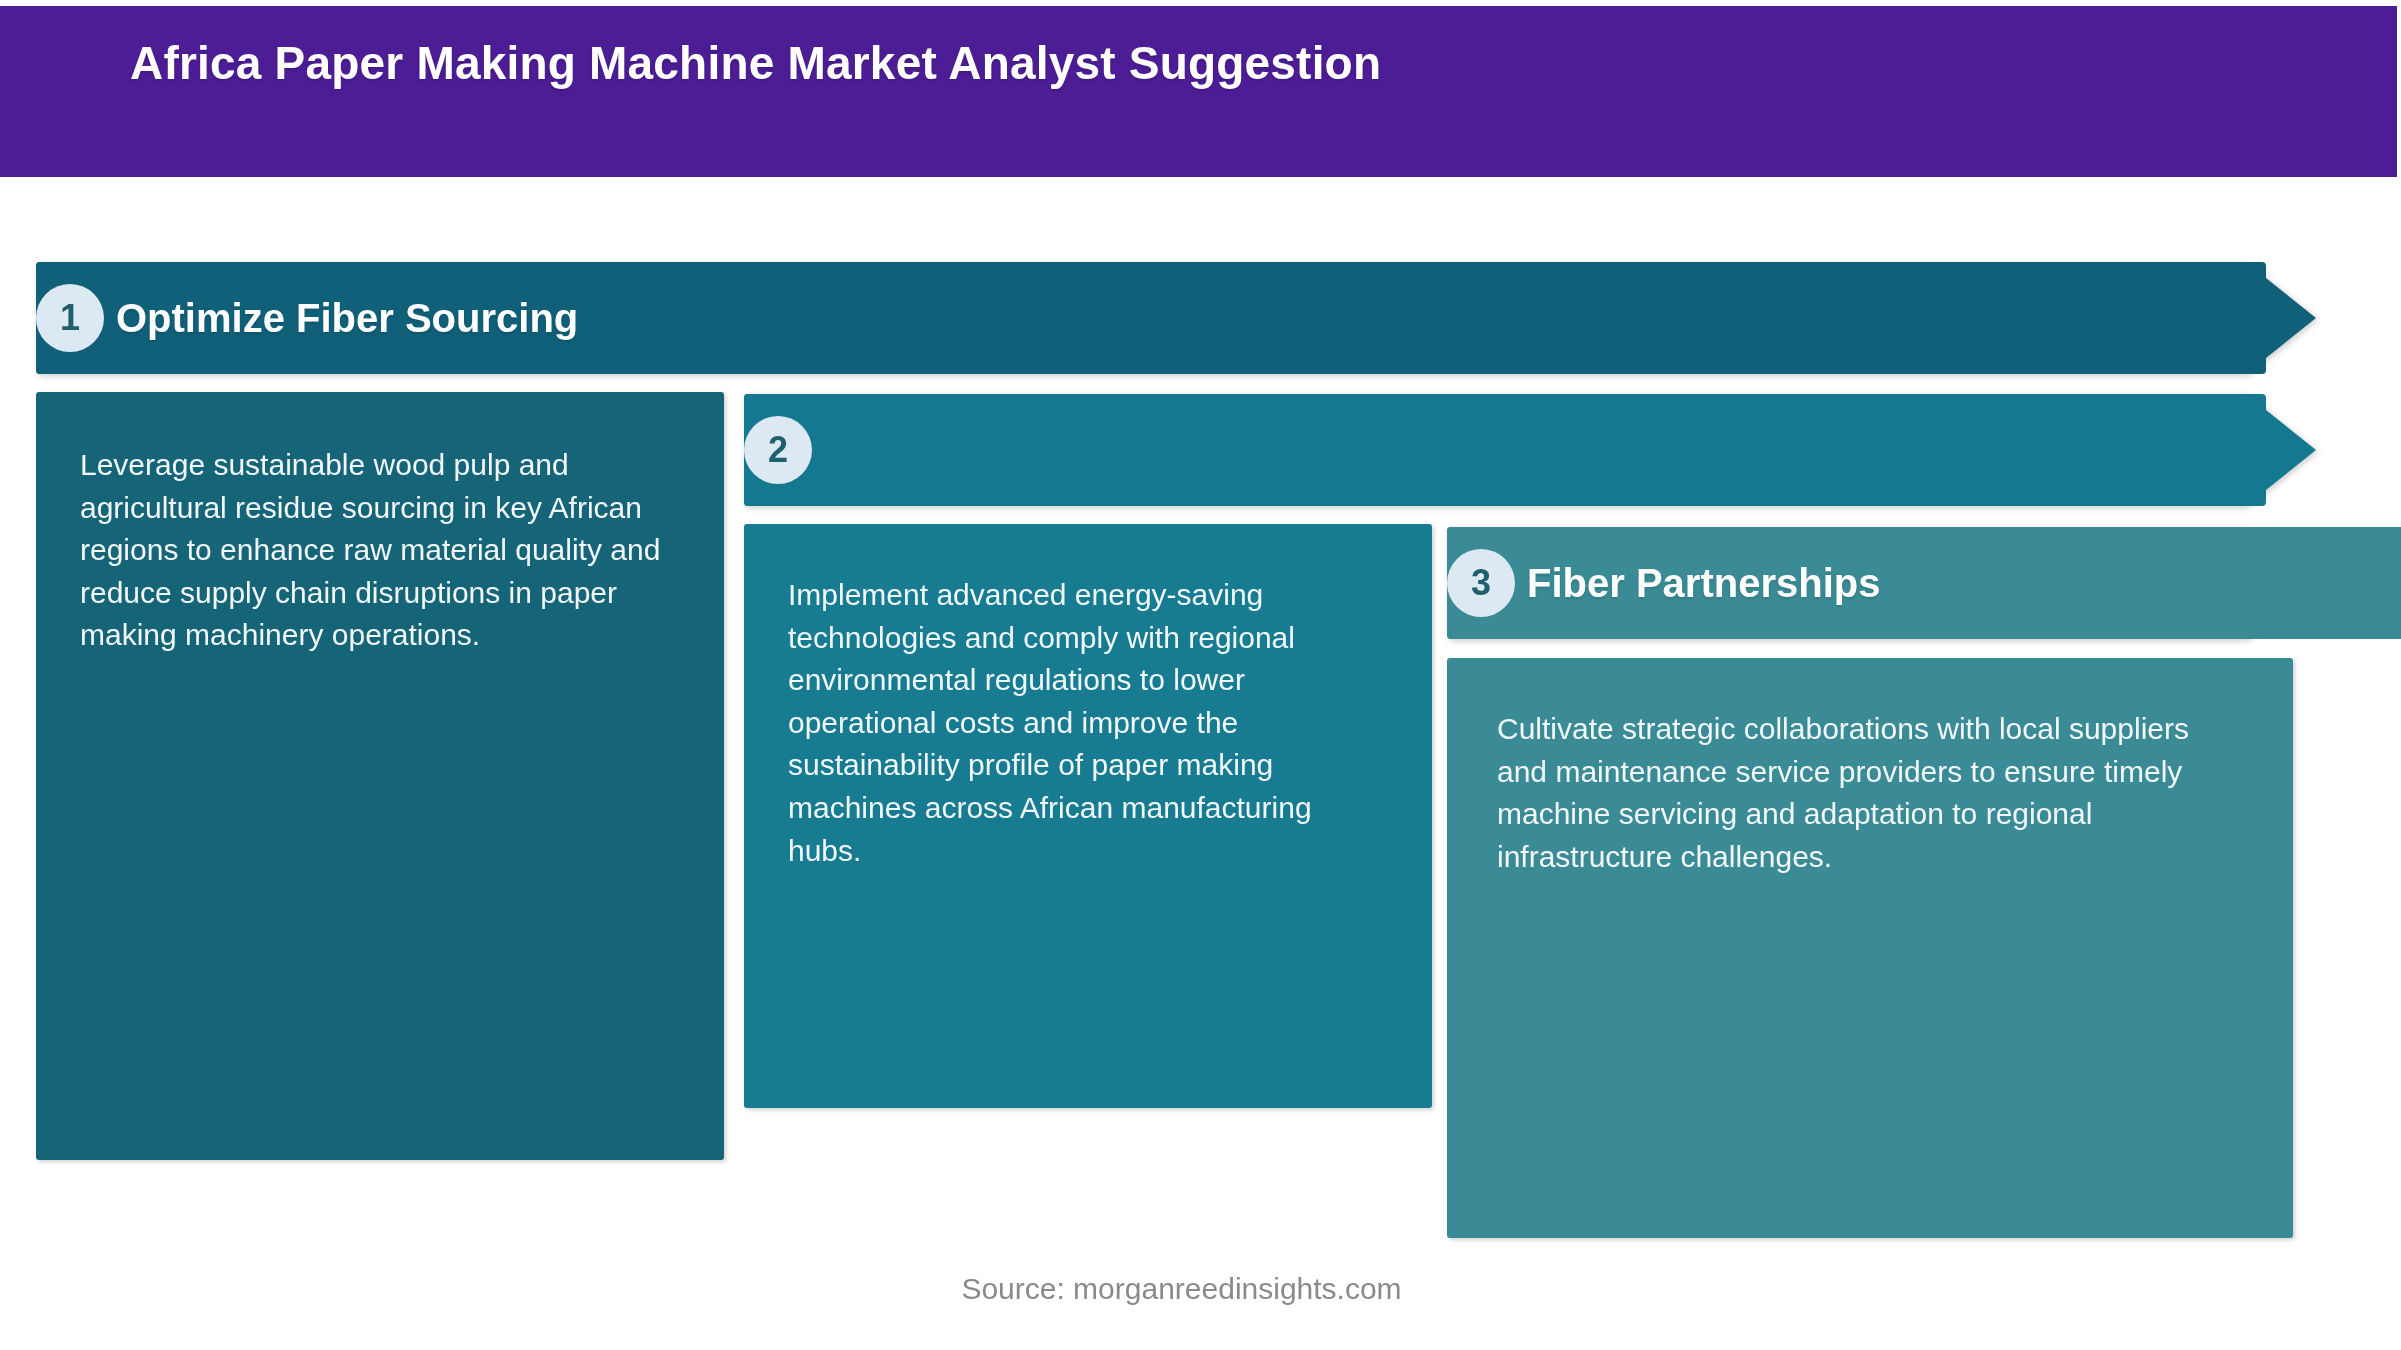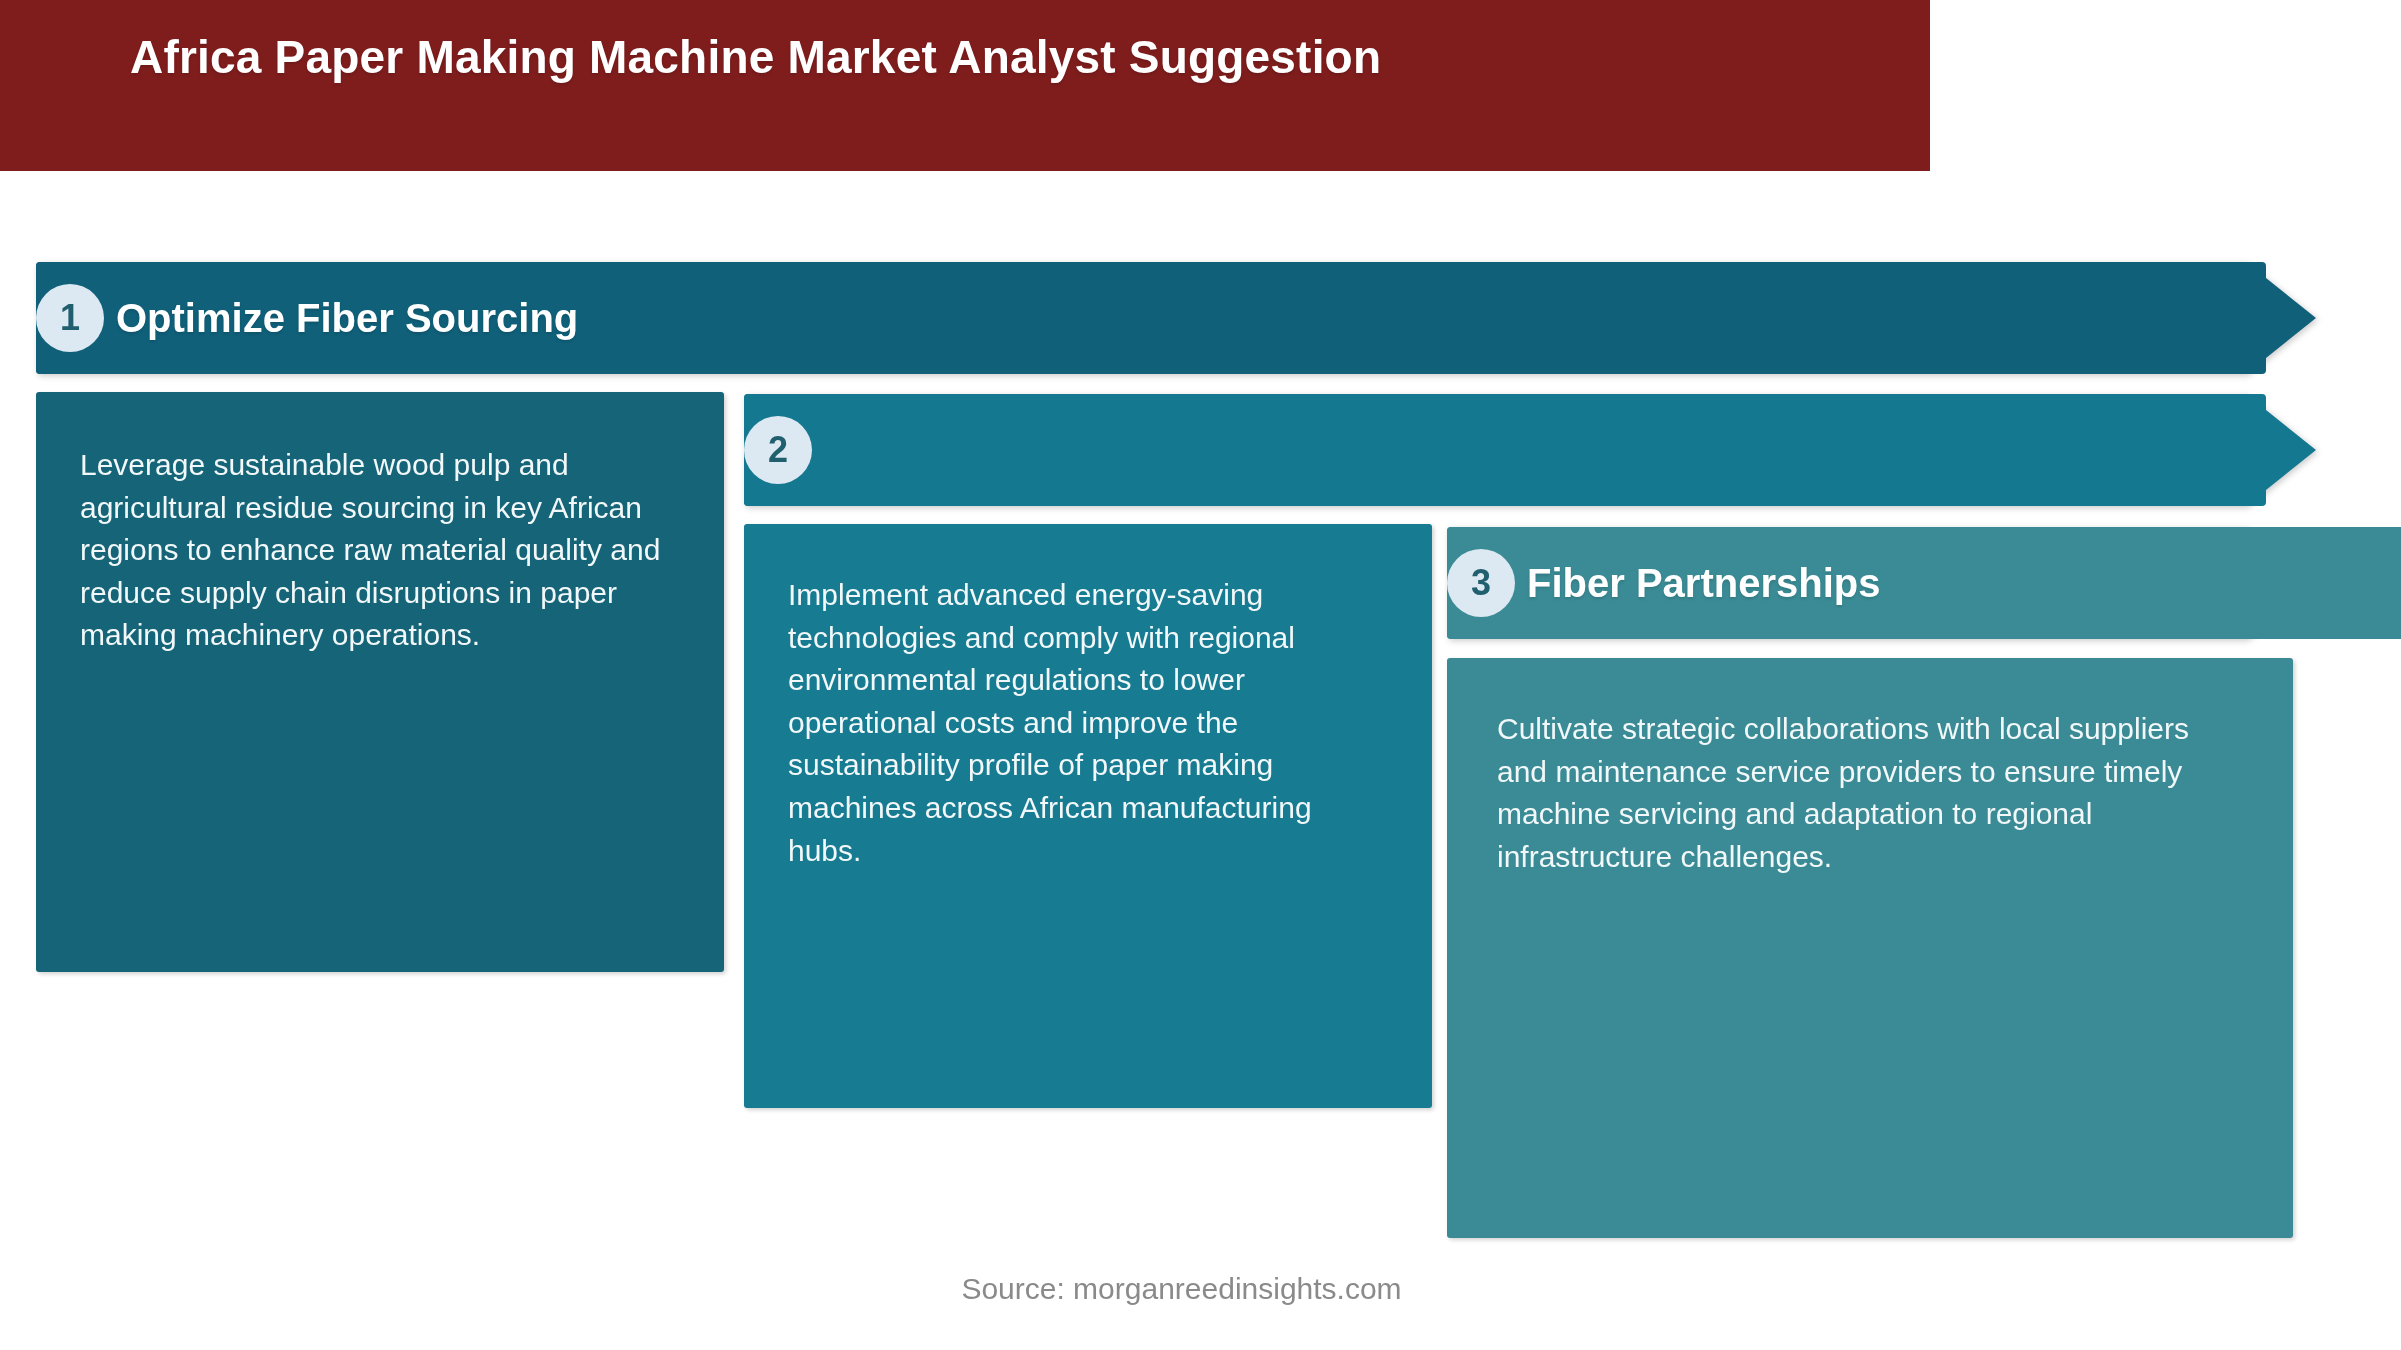--- a/index.html
+++ b/index.html
@@ -15,24 +15,24 @@
     width: 2401px;
     height: 1350px;
     background: #ffffff;
     overflow: hidden;
   }
 
   
   #header-band {
     position: absolute;
     left: 0;
-    top: 0;
-    width: 1930px;
+    top: 6px;
+    width: 2397px;
     height: 171px;
-    background: #7f1d1d;
+    background: #4c1d95;
   }
   #header-title {
     position: absolute;
     left: 130px;
     top: 30px;
     font-size: 46px;
     font-weight: bold;
     color: #ffffff;
     letter-spacing: 0.2px;
     white-space: nowrap;
@@ -84,21 +84,21 @@
     box-shadow: 2px 2px 4px rgba(0,0,0,0.18);
   }
   .step-text {
     color: #f2f8f9;
     font-size: 30px;
     line-height: 1.42;
   }
 
   
   #step1-head { left: 36px;   top: 262px; width: 2230px; height: 112px; background: #10607a; }
-  #step1-body { left: 36px;   top: 392px; width: 688px;  height: 580px; background: #156478; padding: 52px 44px 8px 44px; }
+  #step1-body { left: 36px;   top: 392px; width: 688px;  height: 768px; background: #156478; padding: 52px 44px 8px 44px; }
 
   #step2-head { left: 744px;  top: 394px; width: 1522px; height: 112px; background: #147890; }
   #step2-body { left: 744px;  top: 524px; width: 688px;  height: 584px; background: #177b92; padding: 50px 44px 17px 44px; }
 
   #step3-head { left: 1447px; top: 527px; width: 1022px; height: 112px; background: #3a8b95; }
   #step3-body { left: 1447px; top: 658px; width: 846px;  height: 580px; background: #3a8b95; padding: 50px 50px 0 50px; }
 
   
   #source-text {
     position: absolute;

